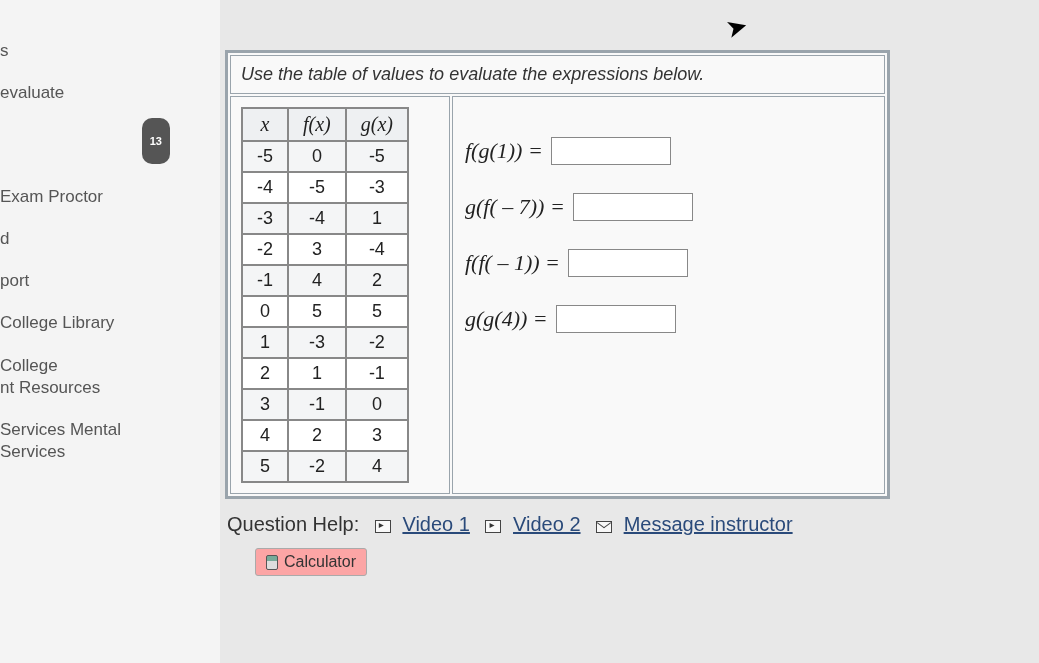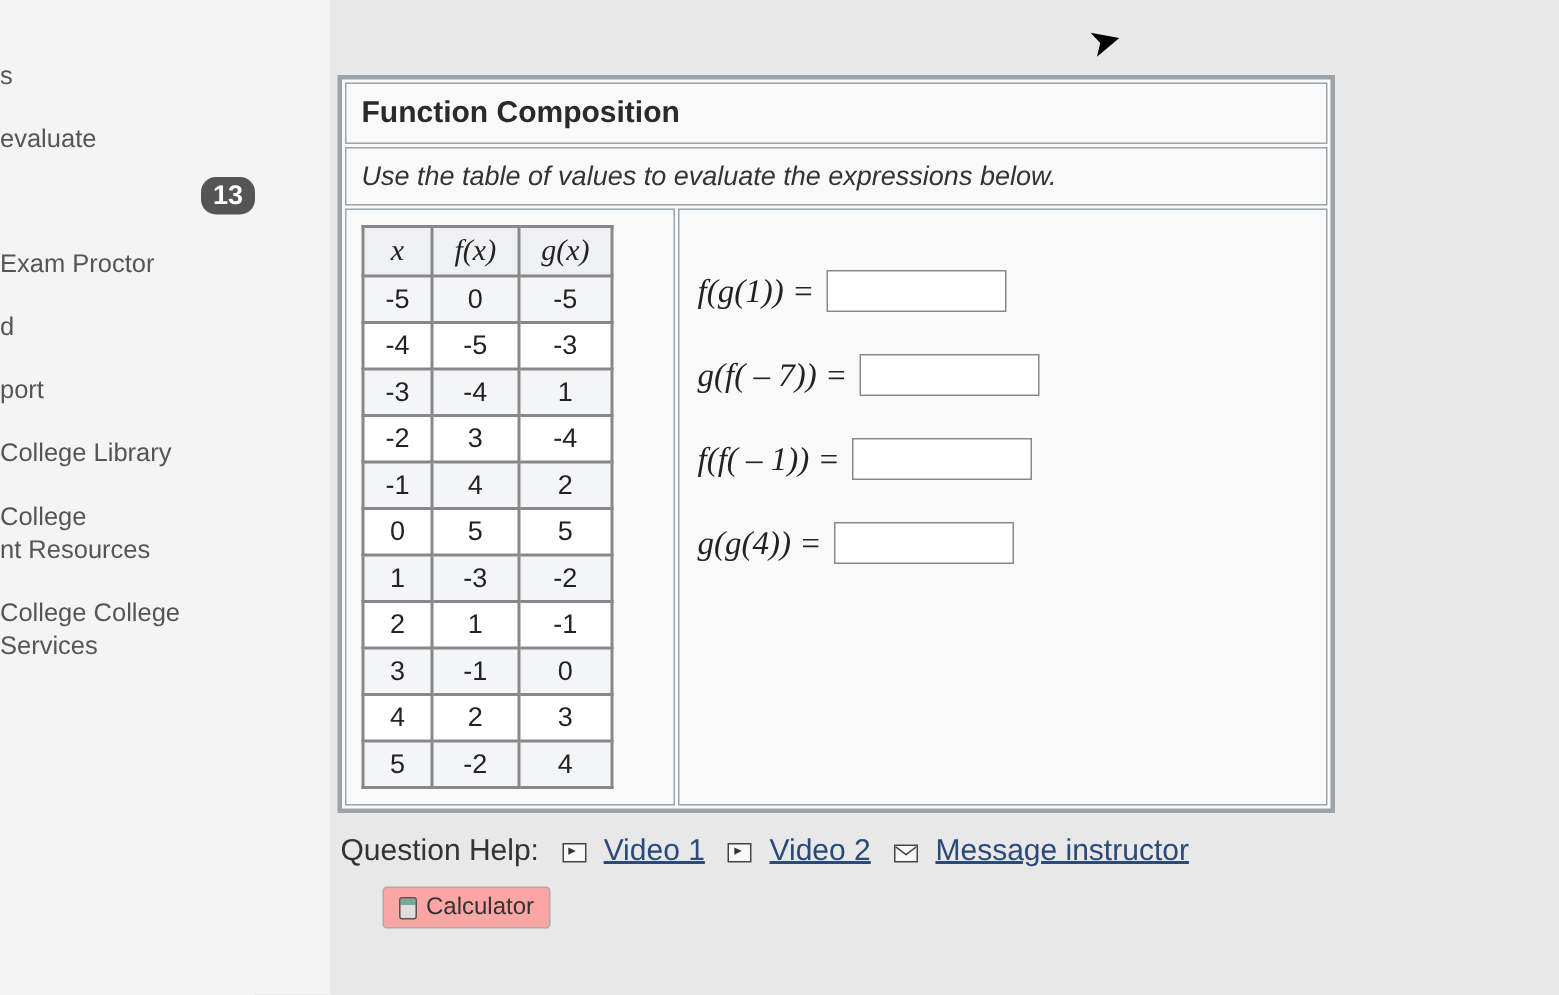--- a/index.html
+++ b/index.html
@@ -32,23 +32,23 @@
   .badge-row {
     display: flex;
     align-items: center;
     justify-content: flex-end;
     padding: 4px 50px 12px 0;
   }
   .badge {
     background: #555;
     color: #fff;
     border-radius: 10px;
-    font-size: 18px;
+    font-size: 11px;
     font-weight: bold;
-    padding: 2px 8px;
+    padding: 17px 8px;
     min-width: 20px;
     text-align: left;
   }
   .content {
     position: absolute;
     left: 225px;
     top: 50px;
     width: 700px;
   }
   .outer-table {
@@ -217,30 +217,27 @@
   <div class="sidebar-item">evaluate</div>
   <div class="badge-row">
     <span class="badge">13</span>
   </div>
   <div class="sidebar-item">Exam Proctor</div>
   <div class="sidebar-item">d</div>
   <div class="sidebar-item">port</div>
   <div class="sidebar-item">College Library</div>
   <div class="sidebar-item" style="white-space:pre-line">College
 nt Resources</div>
-  <div class="sidebar-item" style="white-space:pre-line">College College
+  <div class="sidebar-item" style="white-space:pre-line">Services Mental
 Services</div>
 </div>
 
 <div class="content">
   <table class="outer-table">
     <tbody>
-        <tr>
-          <td colspan="2" class="title-cell">Function Composition</td>
-        </tr>
     <tr>
           <td colspan="2" class="instr-cell">Use the table of values to evaluate the expressions below.</td>
         </tr>
     <tr class="inner-row">
       <td style="width:220px">
         <table class="values-table">
           <thead>
             <tr>
               <th>x</th>
               <th>f(x)</th>

